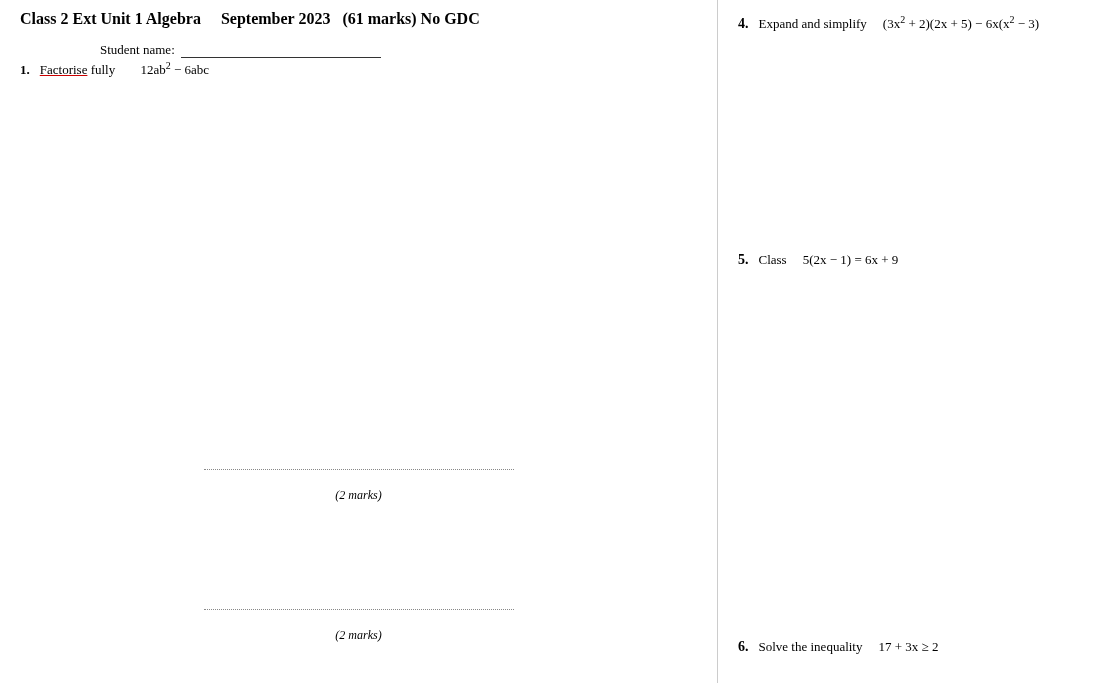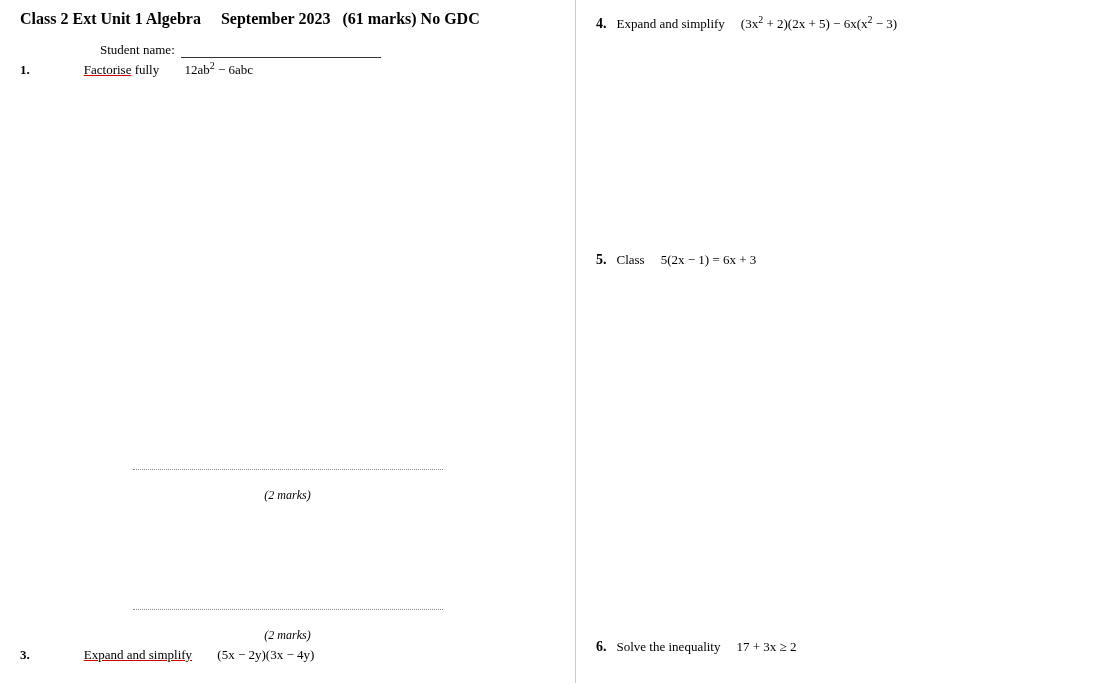--- a/index.html
+++ b/index.html
@@ -20,21 +20,21 @@
     .page {
       width: 1117px;
       height: 683px;
       background: #ffffff;
       position: relative;
       overflow: hidden;
       display: flex;
     }
 
     .left-panel {
-      width: 576px;
+      width: 718px;
       height: 100%;
       border-right: 1px solid #cccccc;
       position: relative;
       padding: 10px 20px;
     }
 
     .right-panel {
       width: 399px;
       height: 100%;
       position: relative;
@@ -69,21 +69,20 @@
 
     .question-text {
       font-size: 13px;
       display: inline;
       margin-left: 6px;
     }
 
     .underline-text {
       text-decoration: underline;
       text-decoration-color: #cc0000;
-      margin-left: 44px;
     }
 
     .right-header-row {
       display: flex;
       align-items: baseline;
       gap: 10px;
       margin-bottom: 8px;
     }
 
     .q-number-bold {
@@ -201,28 +200,20 @@
       <div class="dotted-line-block"></div>
       <div class="marks-text">(2 marks)</div>
     </div>
 
 
     <div class="marks-area-2">
       <div class="dotted-line-block"></div>
       <div class="marks-text">(2 marks)</div>
     </div>
 
-    <div class="q3-block">
-      <span class="question-label">3.</span>
-      <span class="question-text">
-        <span class="underline-text">Expand and simplify</span>
-      </span>
-      &nbsp;&nbsp;&nbsp;
-      <span class="question-text">(5x − 2y)(3x − 4y)</span>
-    </div>
 
   </div>
 
   <div class="right-panel">
 
     <div class="right-q4-section">
       <div class="right-header-row">
         <span class="q-number-bold">4.</span>
         <span class="q-instruction">
           <span>Expand and simplify</span>
@@ -230,21 +221,21 @@
         <span class="q-expression">
           (3x<sup>2</sup> + 2)(2x + 5) − 6x(x<sup>2</sup> − 3)
         </span>
       </div>
     </div>
 
     <div class="right-q5-section">
       <div class="right-header-row">
         <span class="q-number-bold">5.</span>
         <span class="q-instruction">Class</span>
-        <span class="q-expression">5(2x − 1) = 6x + 3</span>
+        <span class="q-expression">5(2x − 1) = 6x + 9</span>
       </div>
     </div>
 
     <div class="right-q6-section">
       <div class="right-header-row">
         <span class="q-number-bold">6.</span>
         <span class="q-instruction">Solve the inequality</span>
         <span class="q-expression">17 + 3x ≥ 2</span>
       </div>
     </div>

